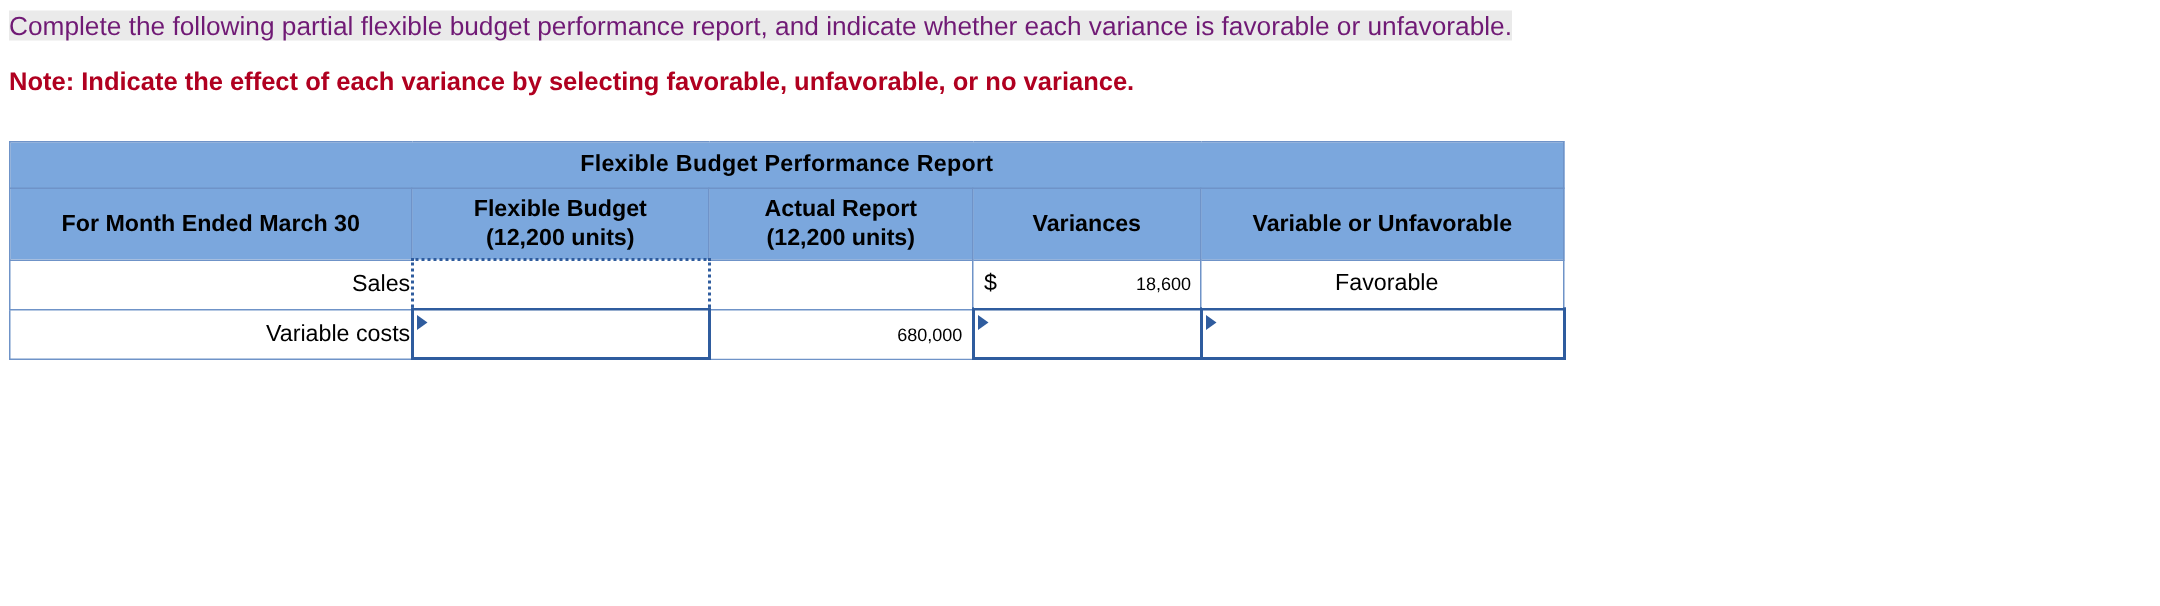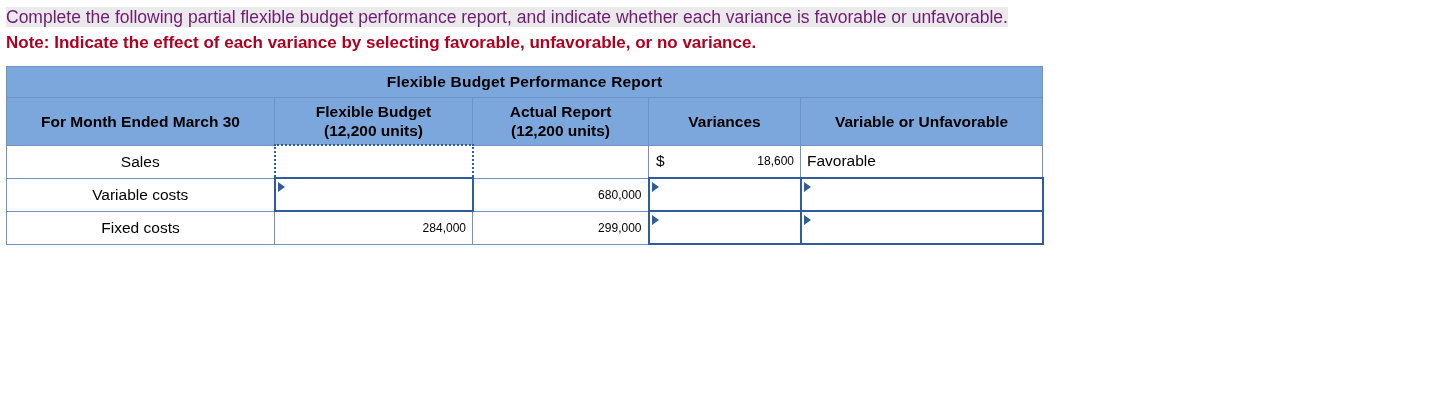--- a/index.html
+++ b/index.html
@@ -26,25 +26,25 @@
     display: inline;
     box-decoration-break: clone;
     -webkit-box-decoration-break: clone;
   }
   .prompt-row { margin-bottom: 1px; }
   .note {
     font-size: 17px;
     line-height: 22px;
     font-weight: bold;
     color: #b00020;
-    margin-top: 4px;
+    margin-top: 16px;
   }
 
   .table-wrap {
-    margin-top: 12px;
+    margin-top: 28px;
     margin-left: 6px;
     width: 1036px;
   }
 
   table.fbpr {
     border-collapse: collapse;
     width: 100%;
     table-layout: fixed;
   }
   table.fbpr td, table.fbpr th {
@@ -72,39 +72,39 @@
     color: #10243e;
     height: 46px;
     line-height: 19px;
     padding: 2px 4px;
   }
   .hdr .sub { display: block; }
 
   .row-label {
     height: 31px;
     padding-left: 6px;
-    text-align: center;
+    text-align: right;
     font-size: 15.5px;
     background: #ffffff;
   }
 
   .cell {
     height: 31px;
     background: #ffffff;
     position: relative;
   }
   .val {
     display: block;
     text-align: right;
     padding-right: 6px;
     font-size: 12px;
   }
   .val-left {
     display: block;
-    text-align: left;
+    text-align: center;
     padding-left: 6px;
     font-size: 15.5px;
   }
   .dollar {
     position: absolute;
     left: 7px;
     top: 50%;
     transform: translateY(-50%);
     font-size: 15.5px;
   }
@@ -203,33 +203,16 @@
           <span class="caret"></span>
           <span class="val"></span>
         </td>
         <td class="cell inputcell">
           <span class="caret"></span>
           <span class="val-left"></span>
         </td>
       </tr>
 
 
-      <tr>
-        <td class="row-label">Fixed costs</td>
-        <td class="cell">
-          <span class="val">284,000</span>
-        </td>
-        <td class="cell">
-          <span class="val">299,000</span>
-        </td>
-        <td class="cell inputcell">
-          <span class="caret"></span>
-          <span class="val"></span>
-        </td>
-        <td class="cell inputcell">
-          <span class="caret"></span>
-          <span class="val-left"></span>
-        </td>
-      </tr>
 
     </tbody>
   </table>
 </div>
 
 </body></html>

